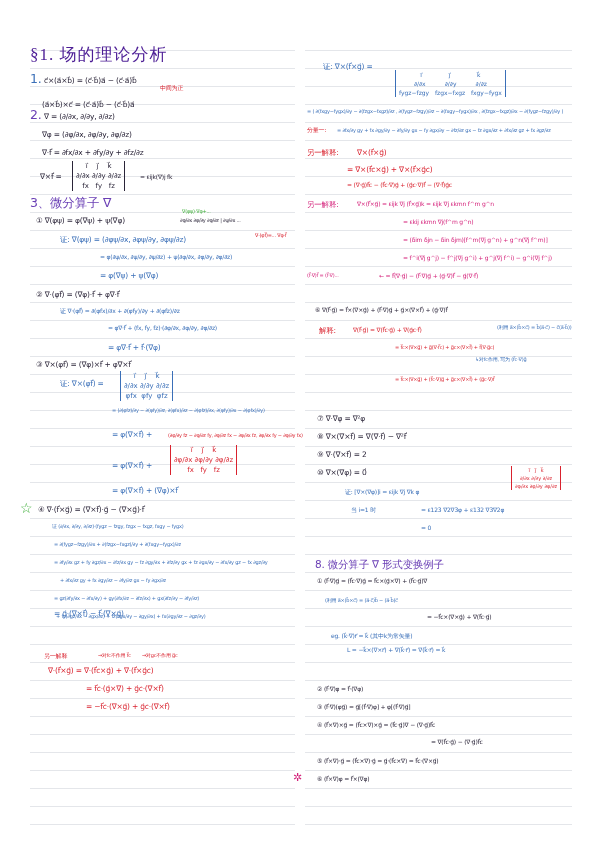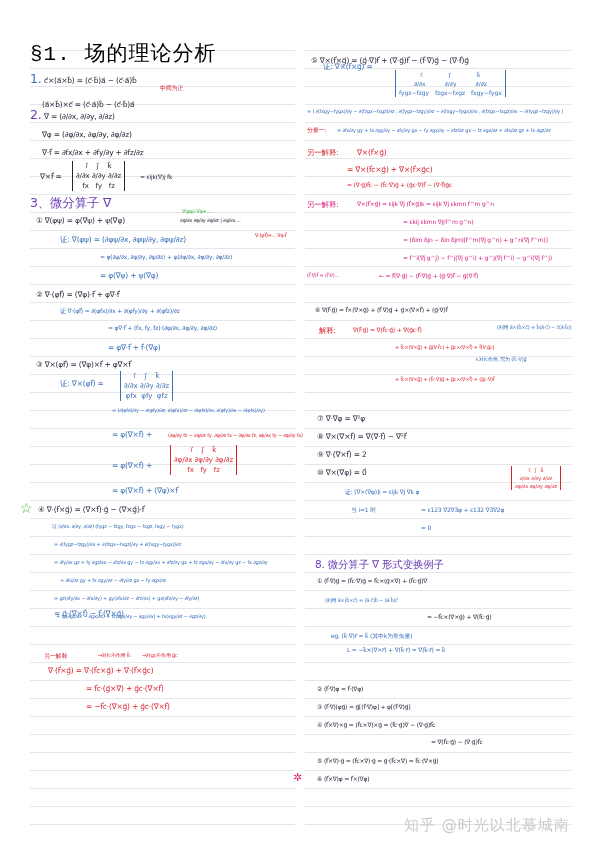--- a/index.html
+++ b/index.html
@@ -9,21 +9,21 @@
   .col-left{left:30px;width:265px;}
   .col-right{left:305px;width:267px;}
   .rule{position:absolute;left:0;right:0;height:1px;background:#e4e6ea;}
   .ln{position:absolute;white-space:nowrap;font-size:10.5px;line-height:13px;letter-spacing:-0.2px;}
   .blk{color:#2a2438;}
   .blu{color:#3a6fb8;}
   .red{color:#d9222e;}
   .pnk{color:#d4217a;}
   .pur{color:#6a3fb5;}
   .grn{color:#3fae3a;}
-  .title{font-family:Liberation Mono, monospace;font-size:21px;color:#000000;letter-spacing:1px;}
+  .title{font-family:Liberation Serif, serif;font-size:17px;color:#4c1d95;letter-spacing:1px;}
   .head{font-size:12.5px;}
   .small{font-size:6px;line-height:7px;}
   .tiny{font-size:5px;line-height:6px;}
   .note{font-size:7.5px;}
   .mat{position:absolute;border-left:1.5px solid currentColor;border-right:1.5px solid currentColor;padding:0 3px;font-size:7px;line-height:10px;white-space:pre;text-align:center;}
   .star{position:absolute;font-size:14px;}
   .watermark{position:absolute;left:404px;top:816px;font-size:15px;color:#c9c9c9;letter-spacing:1px;white-space:nowrap;}
 </style>
 </head>
 <body>
@@ -178,21 +178,20 @@
       <div class="rule" style="top:680px"></div>
       <div class="rule" style="top:698px"></div>
       <div class="rule" style="top:716px"></div>
       <div class="rule" style="top:734px"></div>
       <div class="rule" style="top:752px"></div>
       <div class="rule" style="top:770px"></div>
       <div class="rule" style="top:788px"></div>
       <div class="rule" style="top:806px"></div>
       <div class="rule" style="top:824px"></div>
 
-    <div class="ln blk note" style="left:6px;top:54px">⑤ ∇×(f⃗×g⃗) = (g⃗·∇)f⃗ + (∇·g⃗)f⃗ − (f⃗·∇)g⃗ − (∇·f⃗)g⃗</div>
     <div class="ln blu note" style="left:18px;top:60px">证: ∇×(f⃗×g⃗) =</div>
     <div class="mat blu" style="left:90px;top:70px;font-size:6px;line-height:9px">i⃗              j⃗              k⃗
 ∂/∂x          ∂/∂y          ∂/∂z
 fygz−fzgy   fzgx−fxgz   fxgy−fygx</div>
     <div class="ln blu tiny" style="left:2px;top:108px">= ( ∂(fxgy−fygx)/∂y − ∂(fzgx−fxgz)/∂z , ∂(fygz−fzgy)/∂z − ∂(fxgy−fygx)/∂x , ∂(fzgx−fxgz)/∂x − ∂(fygz−fzgy)/∂y )</div>
     <div class="ln red small" style="left:2px;top:126px">分量一:</div>
     <div class="ln blu tiny" style="left:32px;top:127px">= ∂fx/∂y gy + fx ∂gy/∂y − ∂fy/∂y gx − fy ∂gx/∂y − ∂fz/∂z gx − fz ∂gx/∂z + ∂fx/∂z gz + fx ∂gz/∂z</div>
     <div class="ln red note" style="left:2px;top:146px">另一解释:</div>
     <div class="ln red note" style="left:52px;top:146px">∇×(f⃗×g⃗)</div>
     <div class="ln red note" style="left:42px;top:163px">= ∇×(f⃗c×g⃗) + ∇×(f⃗×g⃗c)</div>
@@ -235,14 +234,13 @@
 
     <div class="ln blk small" style="left:12px;top:685px">② (f⃗·∇)φ = f⃗·(∇φ)</div>
     <div class="ln blk small" style="left:12px;top:703px">③ (f⃗·∇)(φg⃗) = g⃗[(f⃗·∇)φ] + φ[(f⃗·∇)g⃗]</div>
     <div class="ln blk small" style="left:12px;top:721px">④ (f⃗×∇)×g⃗ = (f⃗c×∇)×g⃗ = (f⃗c·g⃗)∇ − (∇·g⃗)f⃗c</div>
     <div class="ln blk small" style="left:126px;top:738px">= ∇(f⃗c·g⃗) − (∇·g⃗)f⃗c</div>
     <div class="ln blk small" style="left:12px;top:757px">⑤ (f⃗×∇)·g⃗ = (f⃗c×∇)·g⃗ = g⃗·(f⃗c×∇) = f⃗c·(∇×g⃗)</div>
     <div class="star pnk" style="left:-12px;top:771px;font-size:11px">✲</div>
     <div class="ln blk small" style="left:12px;top:775px">⑥ (f⃗×∇)φ = f⃗×(∇φ)</div>
   </div>
 
-  <div class="watermark">知乎 @时光以北慕城南</div>
 </div>
 
 </body></html>

